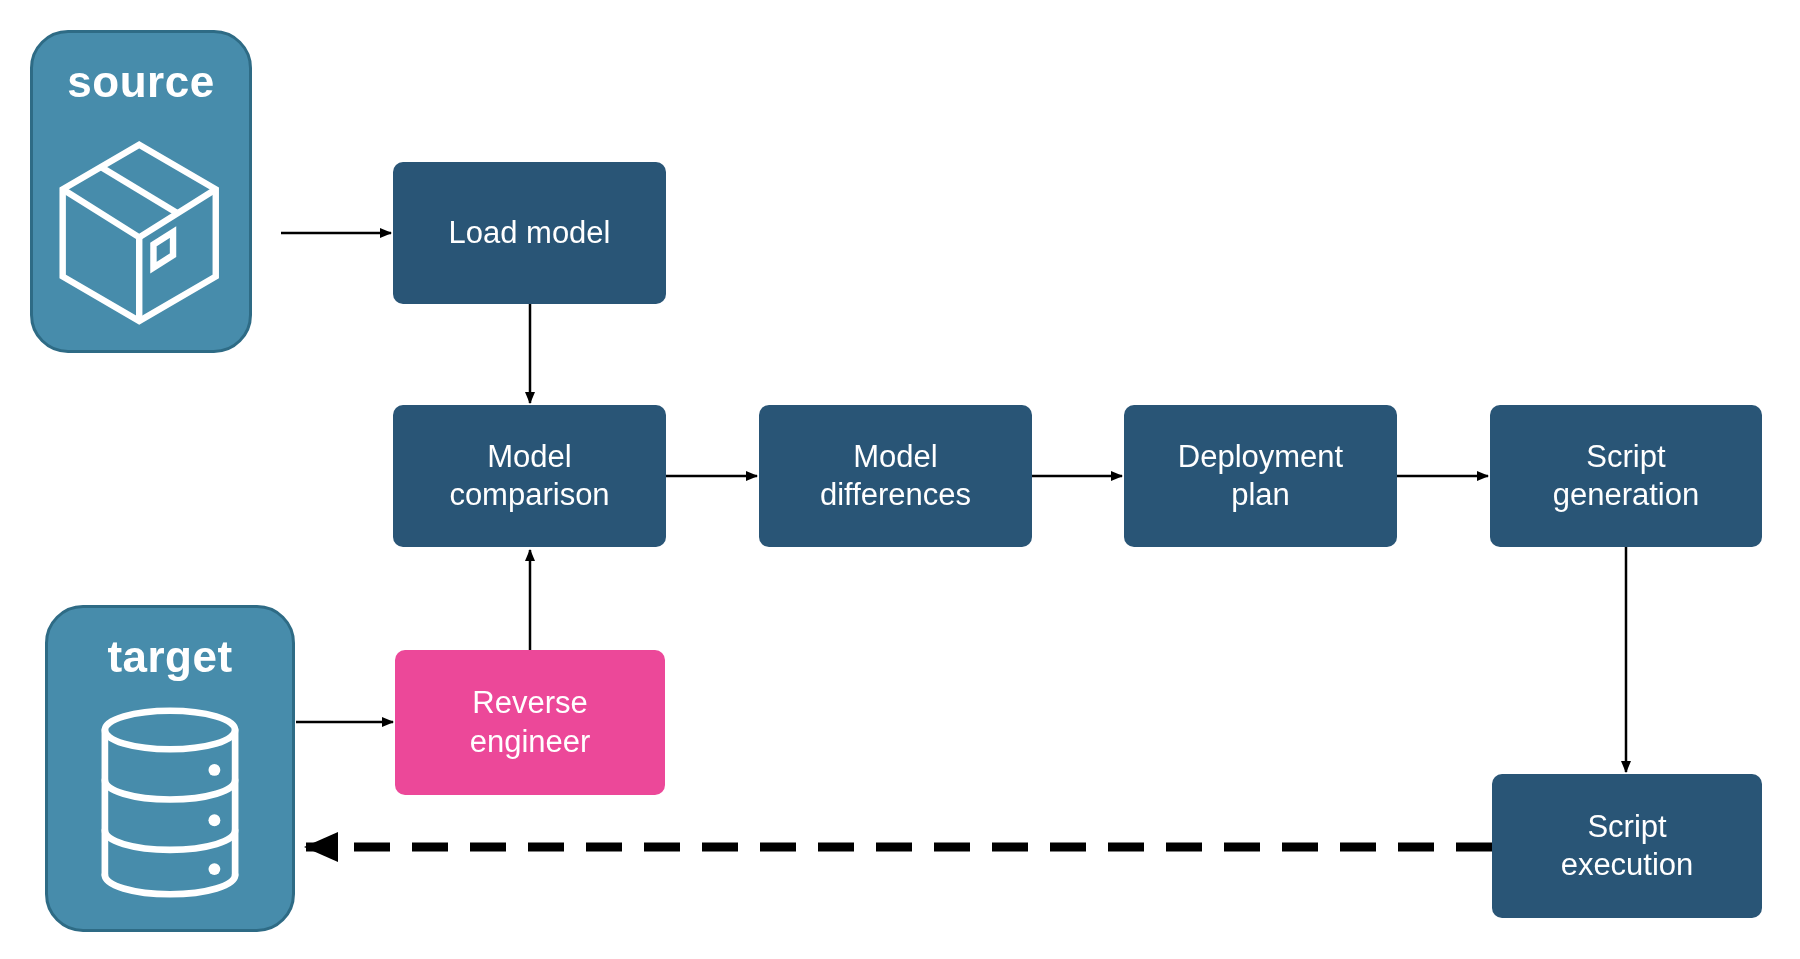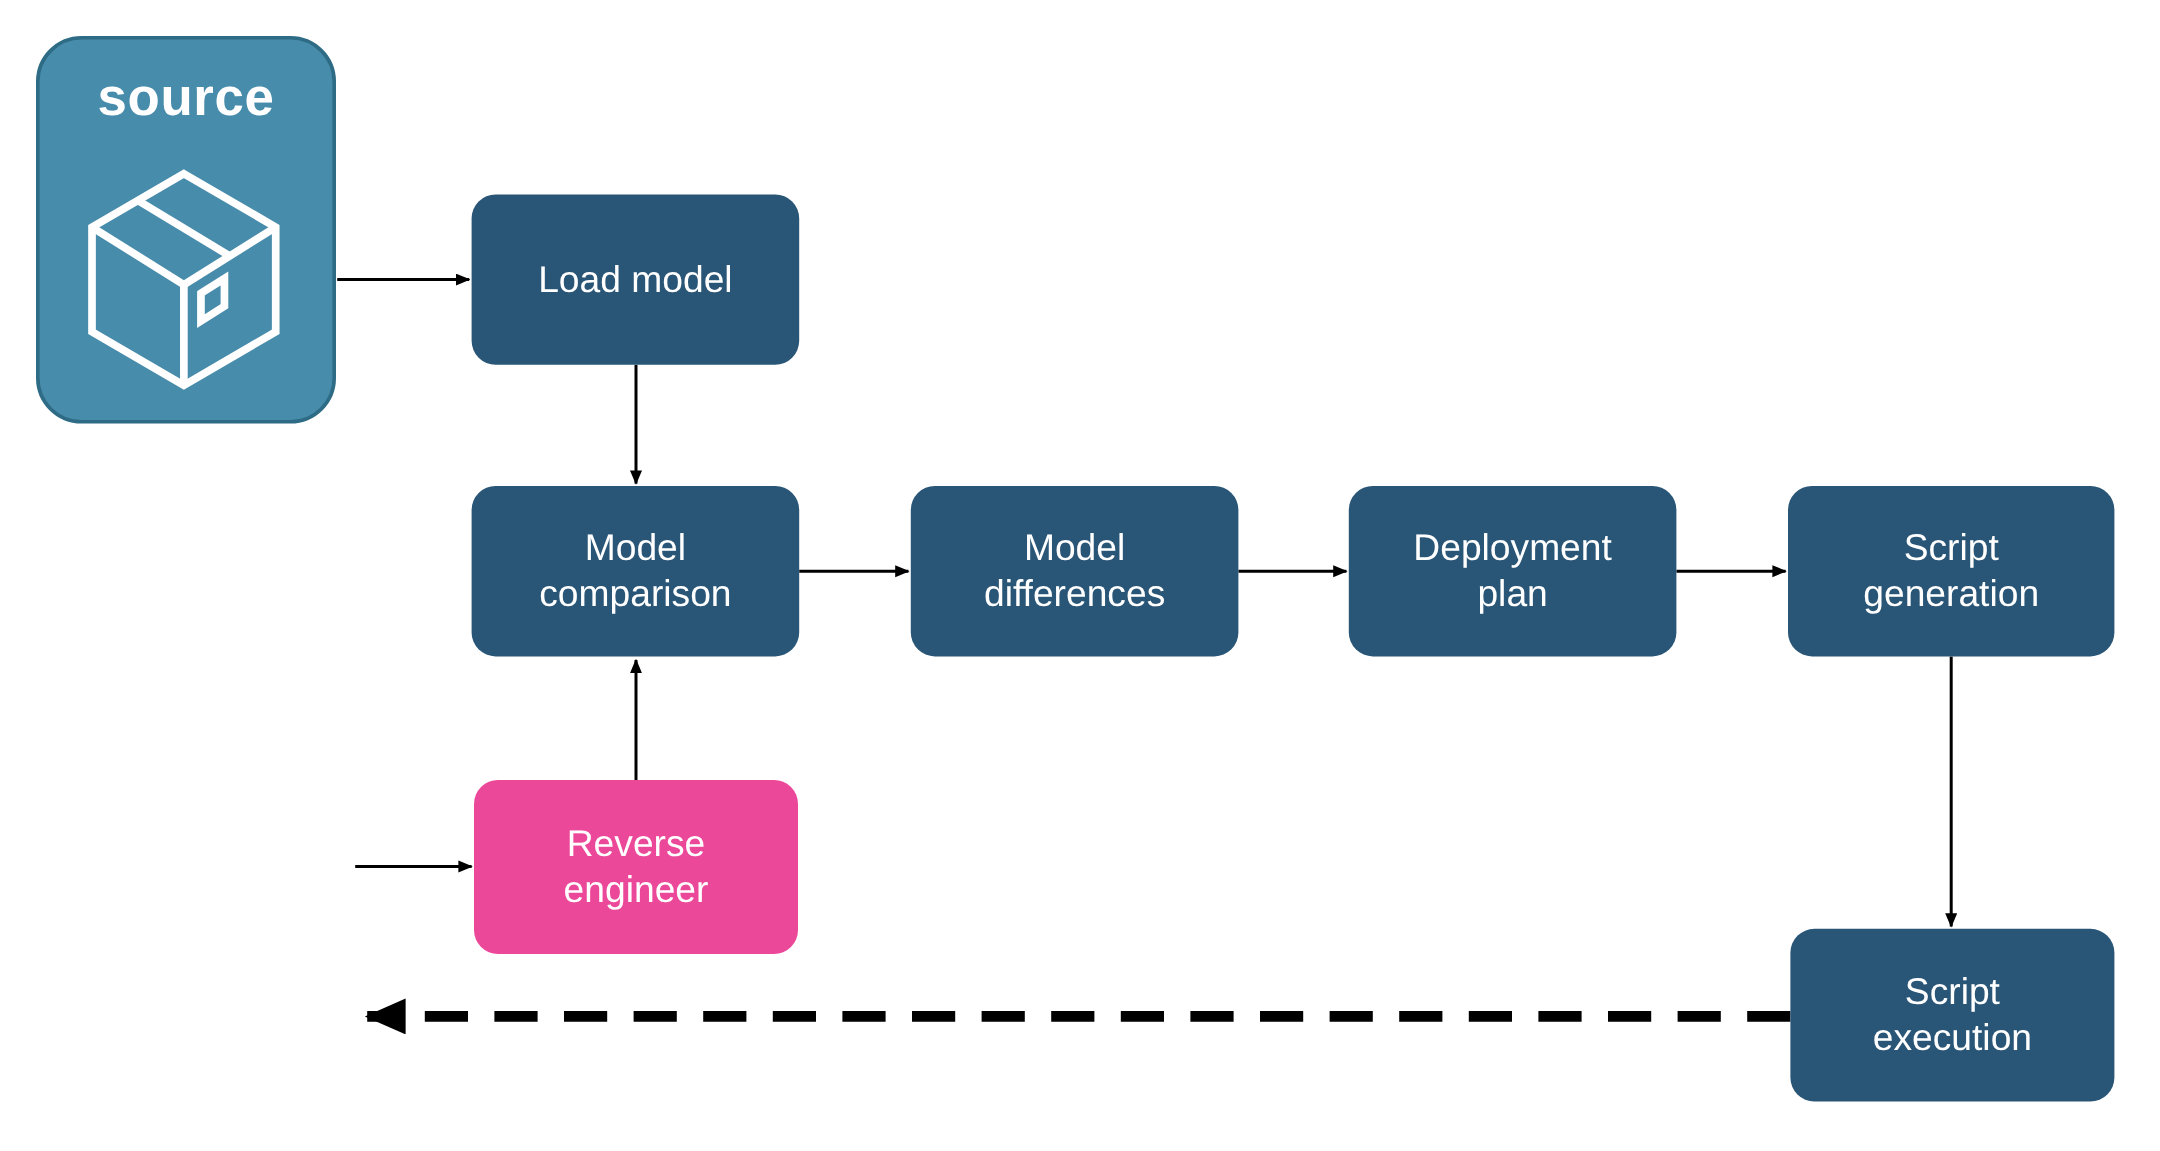--- a/index.html
+++ b/index.html
@@ -31,21 +31,21 @@
     line-height:1.15;
     letter-spacing:0.5px;
   }
   .ep-icon{display:block;}
   .ep-icon.pkg{margin-top:24px;width:178px;height:200px;}
   .ep-icon.db{margin-top:22px;width:148px;height:195px;}
   .process{
     position:absolute;
     box-sizing:border-box;
     background:#295576;
-    border-radius:20px;
+    border-radius:10px;
     color:#fff;
     display:flex;align-items:center;justify-content:center;
     text-align:center;
   }
   .p-label{
     font-size:31px;
     line-height:1.24;
     white-space:pre-line;
   }
 </style>
@@ -69,31 +69,45 @@
       <line x1="666" y1="476" x2="757" y2="476" marker-end="url(#ah)"></line>
       <line x1="1032" y1="476" x2="1122" y2="476" marker-end="url(#ah)"></line>
       <line x1="1397" y1="476" x2="1488" y2="476" marker-end="url(#ah)"></line>
       <line x1="1626" y1="547" x2="1626" y2="772" marker-end="url(#ah)"></line>
       <line x1="296" y1="722" x2="393" y2="722" marker-end="url(#ah)"></line>
       <line x1="530" y1="650" x2="530" y2="550" marker-end="url(#ah)"></line>
       <line x1="1492" y1="847" x2="306" y2="847" stroke-width="9" stroke-dasharray="36 22" marker-end="url(#ahBig)"></line>
     </g>
   </svg>
 
-  <div class="endpoint" style="left: 30px; top: 30px; width: 250px; height: 323px; background-color: rgb(71, 140, 171); border-color: rgb(46, 107, 133); color: rgb(255, 255, 255);">
+  <div class="endpoint" style="left: 30px; top: 30px; width: 222px; height: 323px; background-color: rgb(71, 140, 171); border-color: rgb(46, 107, 133); color: rgb(255, 255, 255);">
     <span class="ep-label">source</span>
     <svg class="ep-icon pkg" viewBox="0 0 100 110" xmlns="http://www.w3.org/2000/svg" fill="none" stroke="#ffffff" stroke-width="3.6" stroke-linejoin="miter">
       <path d="M49,6 L92,31 L92,80 L49,105 L6,80 L6,31 Z"></path>
       <path d="M6,31 L49,58 L92,31"></path>
       <path d="M49,58 L49,105"></path>
       <path d="M27.5,18.5 L70.5,44.5"></path>
       <path d="M57,62 L68,55 L68,68 L57,75 Z"></path>
     </svg>
   </div>
 
+  <div class="endpoint" style="left: 45px; top: 605px; width: 250px; height: 327px; background-color: rgb(71, 140, 171); border-color: rgb(46, 107, 133); color: rgb(255, 255, 255);">
+    <span class="ep-label">target</span>
+    <svg class="ep-icon db" viewBox="0 0 100 130" xmlns="http://www.w3.org/2000/svg" fill="none" stroke="#ffffff" stroke-width="4.5" stroke-linecap="round">
+      <ellipse cx="50" cy="16" rx="44" ry="13"></ellipse>
+      <path d="M6,16 L6,114"></path>
+      <path d="M94,16 L94,114"></path>
+      <path d="M6,50 C6,57 25,63 50,63 C75,63 94,57 94,50"></path>
+      <path d="M6,84 C6,91 25,97 50,97 C75,97 94,91 94,84"></path>
+      <path d="M6,114 C6,121 25,127 50,127 C75,127 94,121 94,114"></path>
+      <circle cx="80" cy="43" r="4" fill="#ffffff" stroke="none"></circle>
+      <circle cx="80" cy="77" r="4" fill="#ffffff" stroke="none"></circle>
+      <circle cx="80" cy="110" r="4" fill="#ffffff" stroke="none"></circle>
+    </svg>
+  </div>
 
   <div class="process" style="left: 393px; top: 162px; width: 273px; height: 142px; background-color: rgb(41, 85, 118); color: rgb(255, 255, 255);">
     <span class="p-label">Load model</span>
   </div>
 
   <div class="process" style="left: 393px; top: 405px; width: 273px; height: 142px; background-color: rgb(41, 85, 118); color: rgb(255, 255, 255);">
     <span class="p-label">Model
 comparison</span>
   </div>
 

